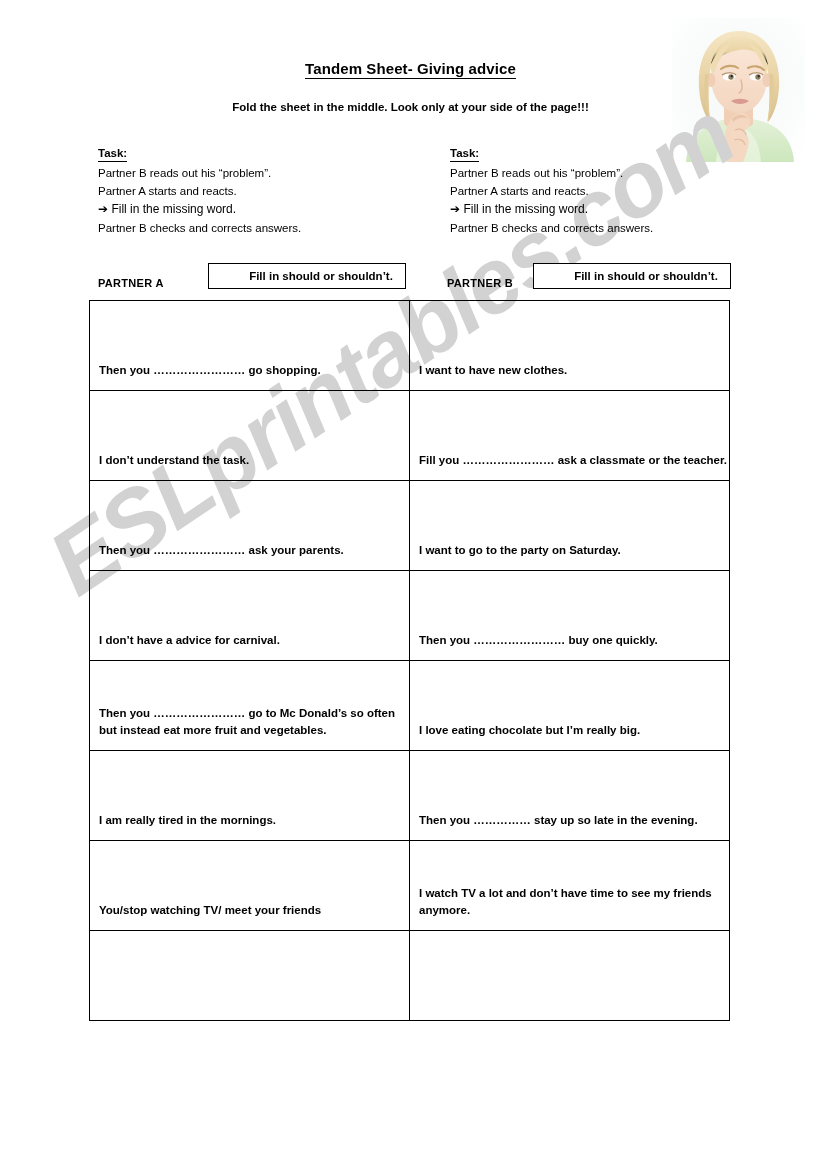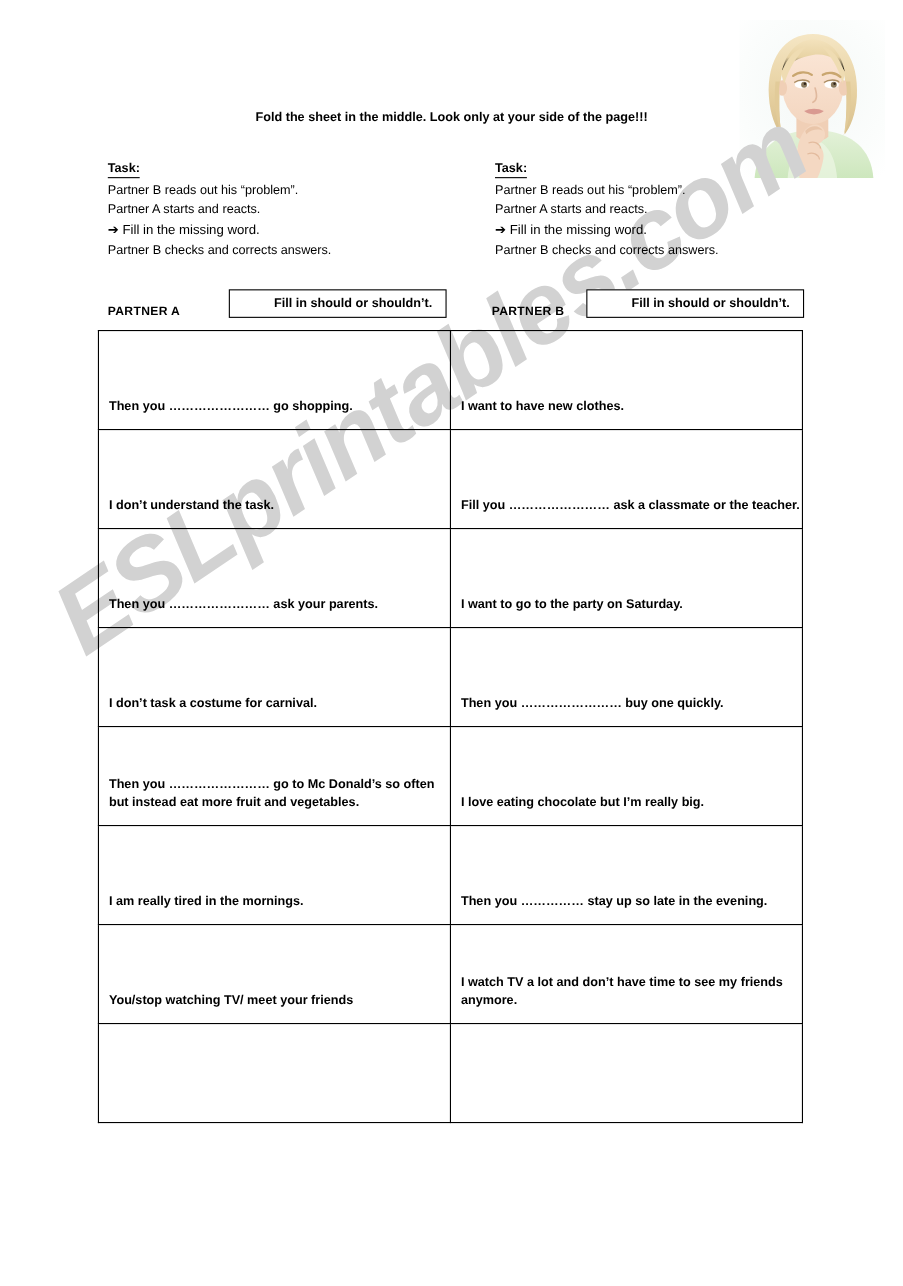--- a/index.html
+++ b/index.html
@@ -229,20 +229,21 @@
       <path d="M60 101 C66 95 73 96 76 101 C73 99 66 99 61 104 Z" fill="#e9c5a9"></path>
       <path d="M63 112 C68 110 73 112 74 117" stroke="#e3bb9e" stroke-width="1.2" fill="none"></path>
       <path d="M62 122 C67 120 72 122 73 127" stroke="#e3bb9e" stroke-width="1.1" fill="none"></path>
 
       <rect x="0" y="0" width="133" height="144" fill="none"></rect>
     </svg>
   </div>
 
   <div class="watermark" style="color: rgb(210, 210, 210);">ESLprintables.com</div>
 
+  <div class="title"><span>Tandem Sheet- Giving advice</span></div>
   <div class="subtitle">Fold the sheet in the middle. Look only at your side of the page!!!</div>
 
   <div class="task left">
     <div><span class="task-head">Task:</span></div>
     <div class="task-line">Partner B reads out his “problem”.</div>
     <div class="task-line">Partner A starts and reacts.</div>
     <div class="task-line arrow">➔ Fill in the missing word.</div>
     <div class="task-line">Partner B checks and corrects answers.</div>
   </div>
 
@@ -280,21 +281,21 @@
       <tr>
         <td>
             <span class="cell-text">Then you …………………… ask your parents.</span>
           </td>
         <td>
             <span class="cell-text">I want to go to the party on Saturday.</span>
           </td>
       </tr>
       <tr>
         <td>
-            <span class="cell-text">I don’t task a costume for carnival.</span>
+            <span class="cell-text">I don’t have a advice for carnival.</span>
           </td>
         <td>
             <span class="cell-text">Then you …………………… buy one quickly.</span>
           </td>
       </tr>
       <tr>
         <td>
             <span class="cell-text">Then you …………………… go to Mc Donald’s so often but instead eat more fruit and vegetables.</span>
           </td>
         <td>

